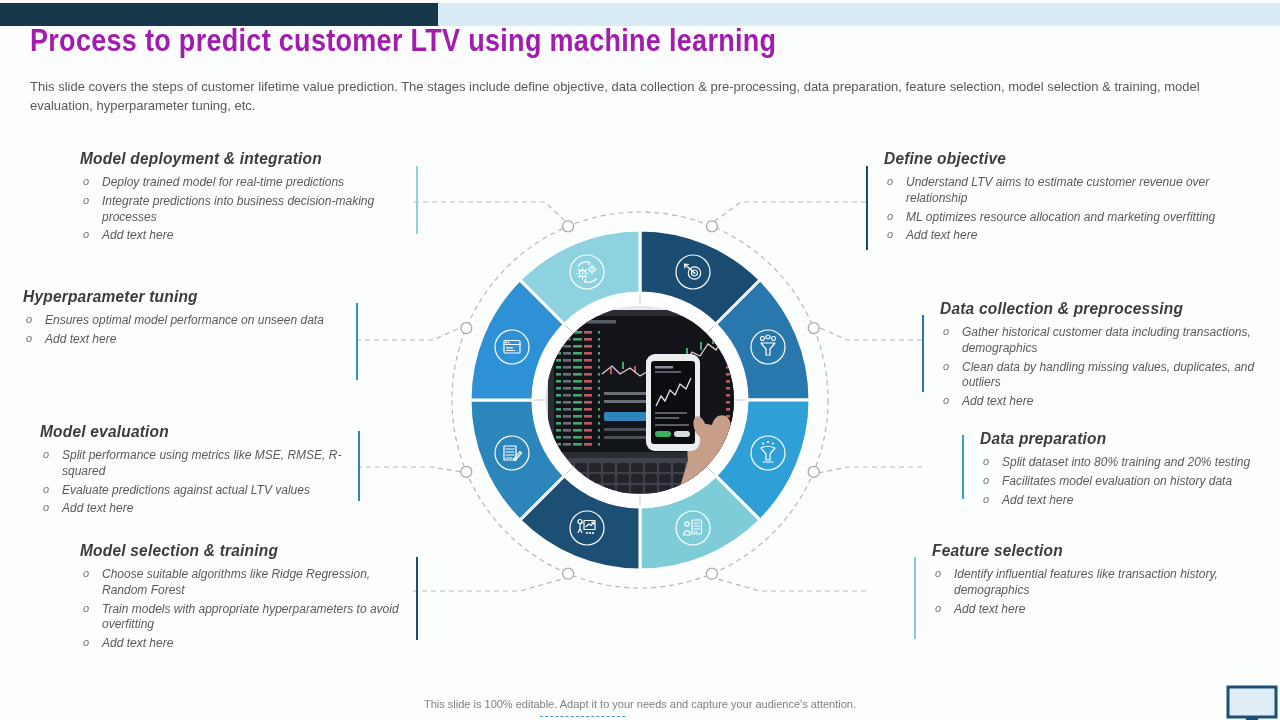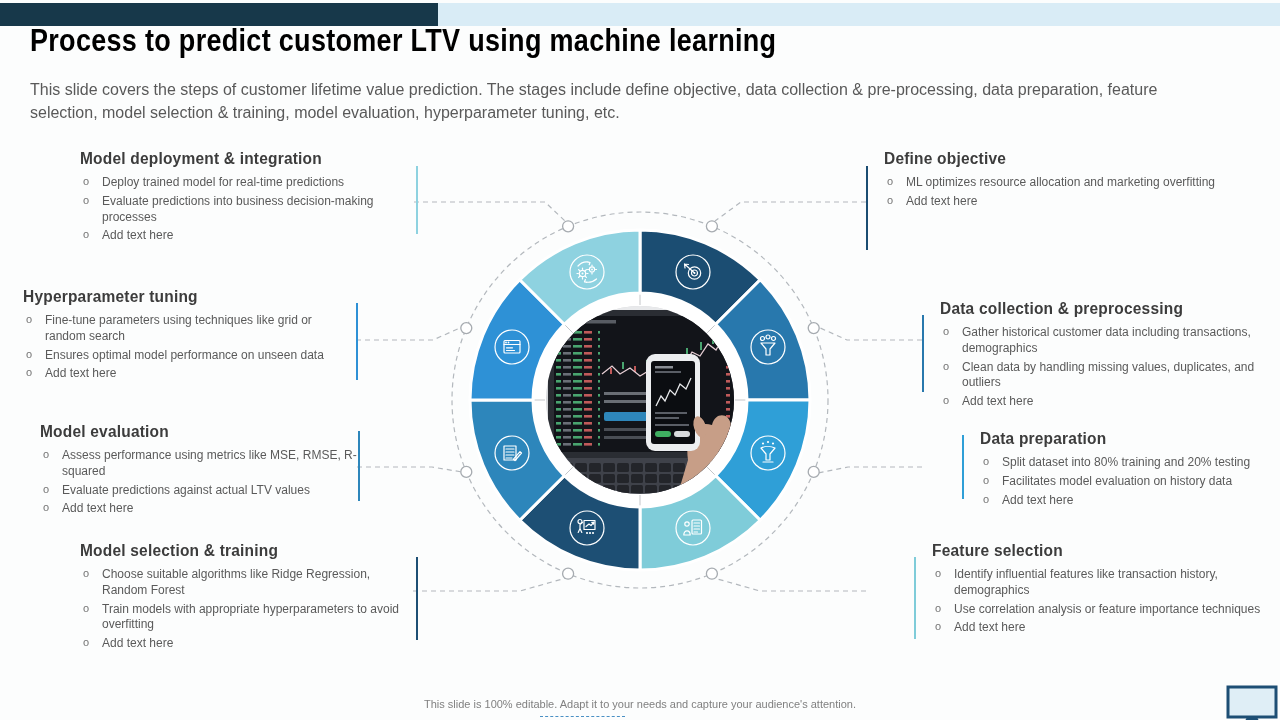--- a/index.html
+++ b/index.html
@@ -4,26 +4,26 @@
 <style>
   html,body{margin:0;padding:0;background:#e9e9e9;}
   #slide{position:relative;width:1280px;height:720px;margin:0 auto;background:#fcfdfd;
          overflow:hidden;font-family:"Liberation Sans","DejaVu Sans",sans-serif;}
   
   #topbar{position:absolute;top:3px;left:0;width:1280px;height:23px;display:flex;}
   #topbar .dark{width:438px;height:100%;}
   #topbar .light{flex:1;height:100%;}
   
   #page-title{position:absolute;left:30px;top:28px;margin:0;font-size:27px;font-weight:700;
-              color:#000000;letter-spacing:.3px;white-space:nowrap;}
+              color:#a21caf;letter-spacing:.3px;white-space:nowrap;}
   #page-title .cond{display:inline-block;transform:scaleY(1.16);transform-origin:left bottom;}
-  #page-subtitle{position:absolute;left:30px;top:78px;width:1175px;margin:0;font-size:16px;
+  #page-subtitle{position:absolute;left:30px;top:78px;width:1175px;margin:0;font-size:13px;
                  color:#595959;line-height:1.45;}
   
-  .block{position:absolute;}
+  .block{position:absolute;font-style:italic;}
   .block h3{margin:0 0 7px 0;font-size:15.5px;font-weight:700;color:#3c3c3c;letter-spacing:.2px;}
   .block h3 .cond{display:inline-block;transform:scaleY(1.1);transform-origin:left bottom;}
   .block ul{list-style:none;margin:0;padding:0;}
   .block li{position:relative;padding-left:22px;margin-bottom:3px;font-size:12px;
             color:#5a5a5a;line-height:1.32;}
   .block li::before{content:"o";position:absolute;left:3px;top:-1px;font-size:11px;color:#757575;}
   .accent{position:absolute;width:2px;}
   .bar-right{right:-3px;}
   .bar-left{left:-18px;}
   #blk-deployment{left:80px;top:150px;width:335px;}
@@ -236,56 +236,56 @@
       <rect x="655" y="431" width="16" height="6" rx="3" fill="#3fae62"></rect>
       <rect x="674" y="431" width="16" height="6" rx="3" fill="#d8dadd"></rect>
       <ellipse cx="700" cy="427" rx="6" ry="11" fill="#c79e87" transform="rotate(-18 700 427)"></ellipse>
     </g>
   </svg>
 
   <div class="block" id="blk-deployment">
     <h3><span class="cond">Model deployment &amp; integration</span></h3>
     <ul>
         <li>Deploy trained model for real-time predictions</li>
-        <li>Evaluate predictions into business decision-making processes</li>
+        <li>Integrate predictions into business decision-making processes</li>
         <li>Add text here</li>
       </ul>
     <div class="accent bar-right" style="background: rgb(142, 210, 224);"></div>
   </div>
   <div class="block" id="blk-hyper">
     <h3><span class="cond">Hyperparameter tuning</span></h3>
     <ul>
-        <li>Fine-tune parameters using techniques like grid or random search</li>
         <li>Ensures optimal model performance on unseen data</li>
         <li>Add text here</li>
       </ul>
     <div class="accent bar-right" style="background: rgb(46, 145, 214);"></div>
   </div>
   <div class="block" id="blk-eval">
     <h3><span class="cond">Model evaluation</span></h3>
     <ul>
-        <li>Assess performance using metrics like MSE, RMSE, R-squared</li>
+        <li>Split performance using metrics like MSE, RMSE, R-squared</li>
         <li>Evaluate predictions against actual LTV values</li>
         <li>Add text here</li>
       </ul>
     <div class="accent bar-right" style="background: rgb(45, 134, 187);"></div>
   </div>
   <div class="block" id="blk-selection">
     <h3><span class="cond">Model selection &amp; training</span></h3>
     <ul>
         <li>Choose suitable algorithms like Ridge Regression, Random Forest</li>
         <li>Train models with appropriate hyperparameters to avoid overfitting</li>
         <li>Add text here</li>
       </ul>
     <div class="accent bar-right" style="background: rgb(29, 79, 116);"></div>
   </div>
 
   <div class="block" id="blk-define">
     <h3><span class="cond">Define objective</span></h3>
     <ul>
+        <li>Understand LTV aims to estimate customer revenue over relationship</li>
         <li>ML optimizes resource allocation and marketing overfitting</li>
         <li>Add text here</li>
       </ul>
     <div class="accent bar-left" style="background: rgb(27, 77, 114);"></div>
   </div>
   <div class="block" id="blk-collection">
     <h3><span class="cond">Data collection &amp; preprocessing</span></h3>
     <ul>
         <li>Gather historical customer data including transactions, demographics</li>
         <li>Clean data by handling missing values, duplicates, and outliers</li>
@@ -299,21 +299,20 @@
         <li>Split dataset into 80% training and 20% testing</li>
         <li>Facilitates model evaluation on history data</li>
         <li>Add text here</li>
       </ul>
     <div class="accent bar-left" style="background: rgb(47, 159, 215);"></div>
   </div>
   <div class="block" id="blk-feature">
     <h3><span class="cond">Feature selection</span></h3>
     <ul>
         <li>Identify influential features like transaction history, demographics</li>
-        <li>Use correlation analysis or feature importance techniques</li>
         <li>Add text here</li>
       </ul>
     <div class="accent bar-left" style="background: rgb(127, 204, 217);"></div>
   </div>
 
   <p id="footer-note">This slide is 100% editable. Adapt it to your needs and capture your audience's attention.</p>
   <div id="footer-dash"></div>
 
   <svg id="monitor" width="60" height="40" viewBox="0 0 60 40">
     <rect x="2" y="2" width="48" height="30" fill="#dfeef6" stroke="#1d4e74" stroke-width="3"></rect>

